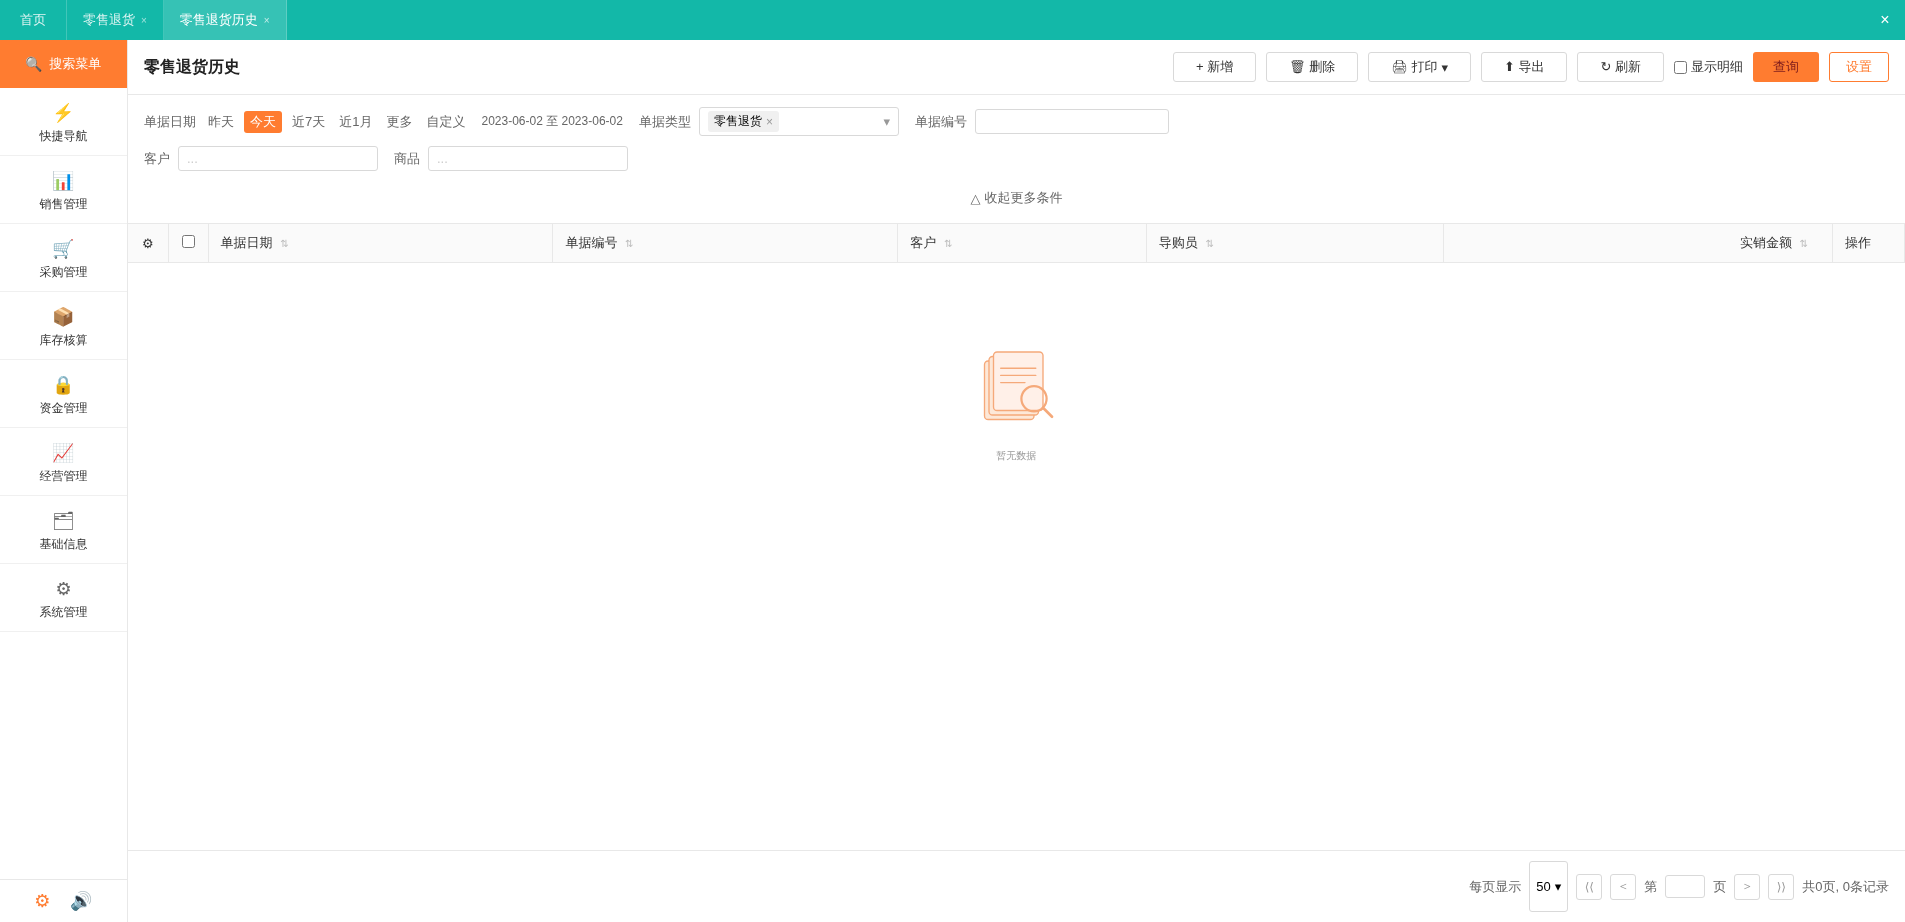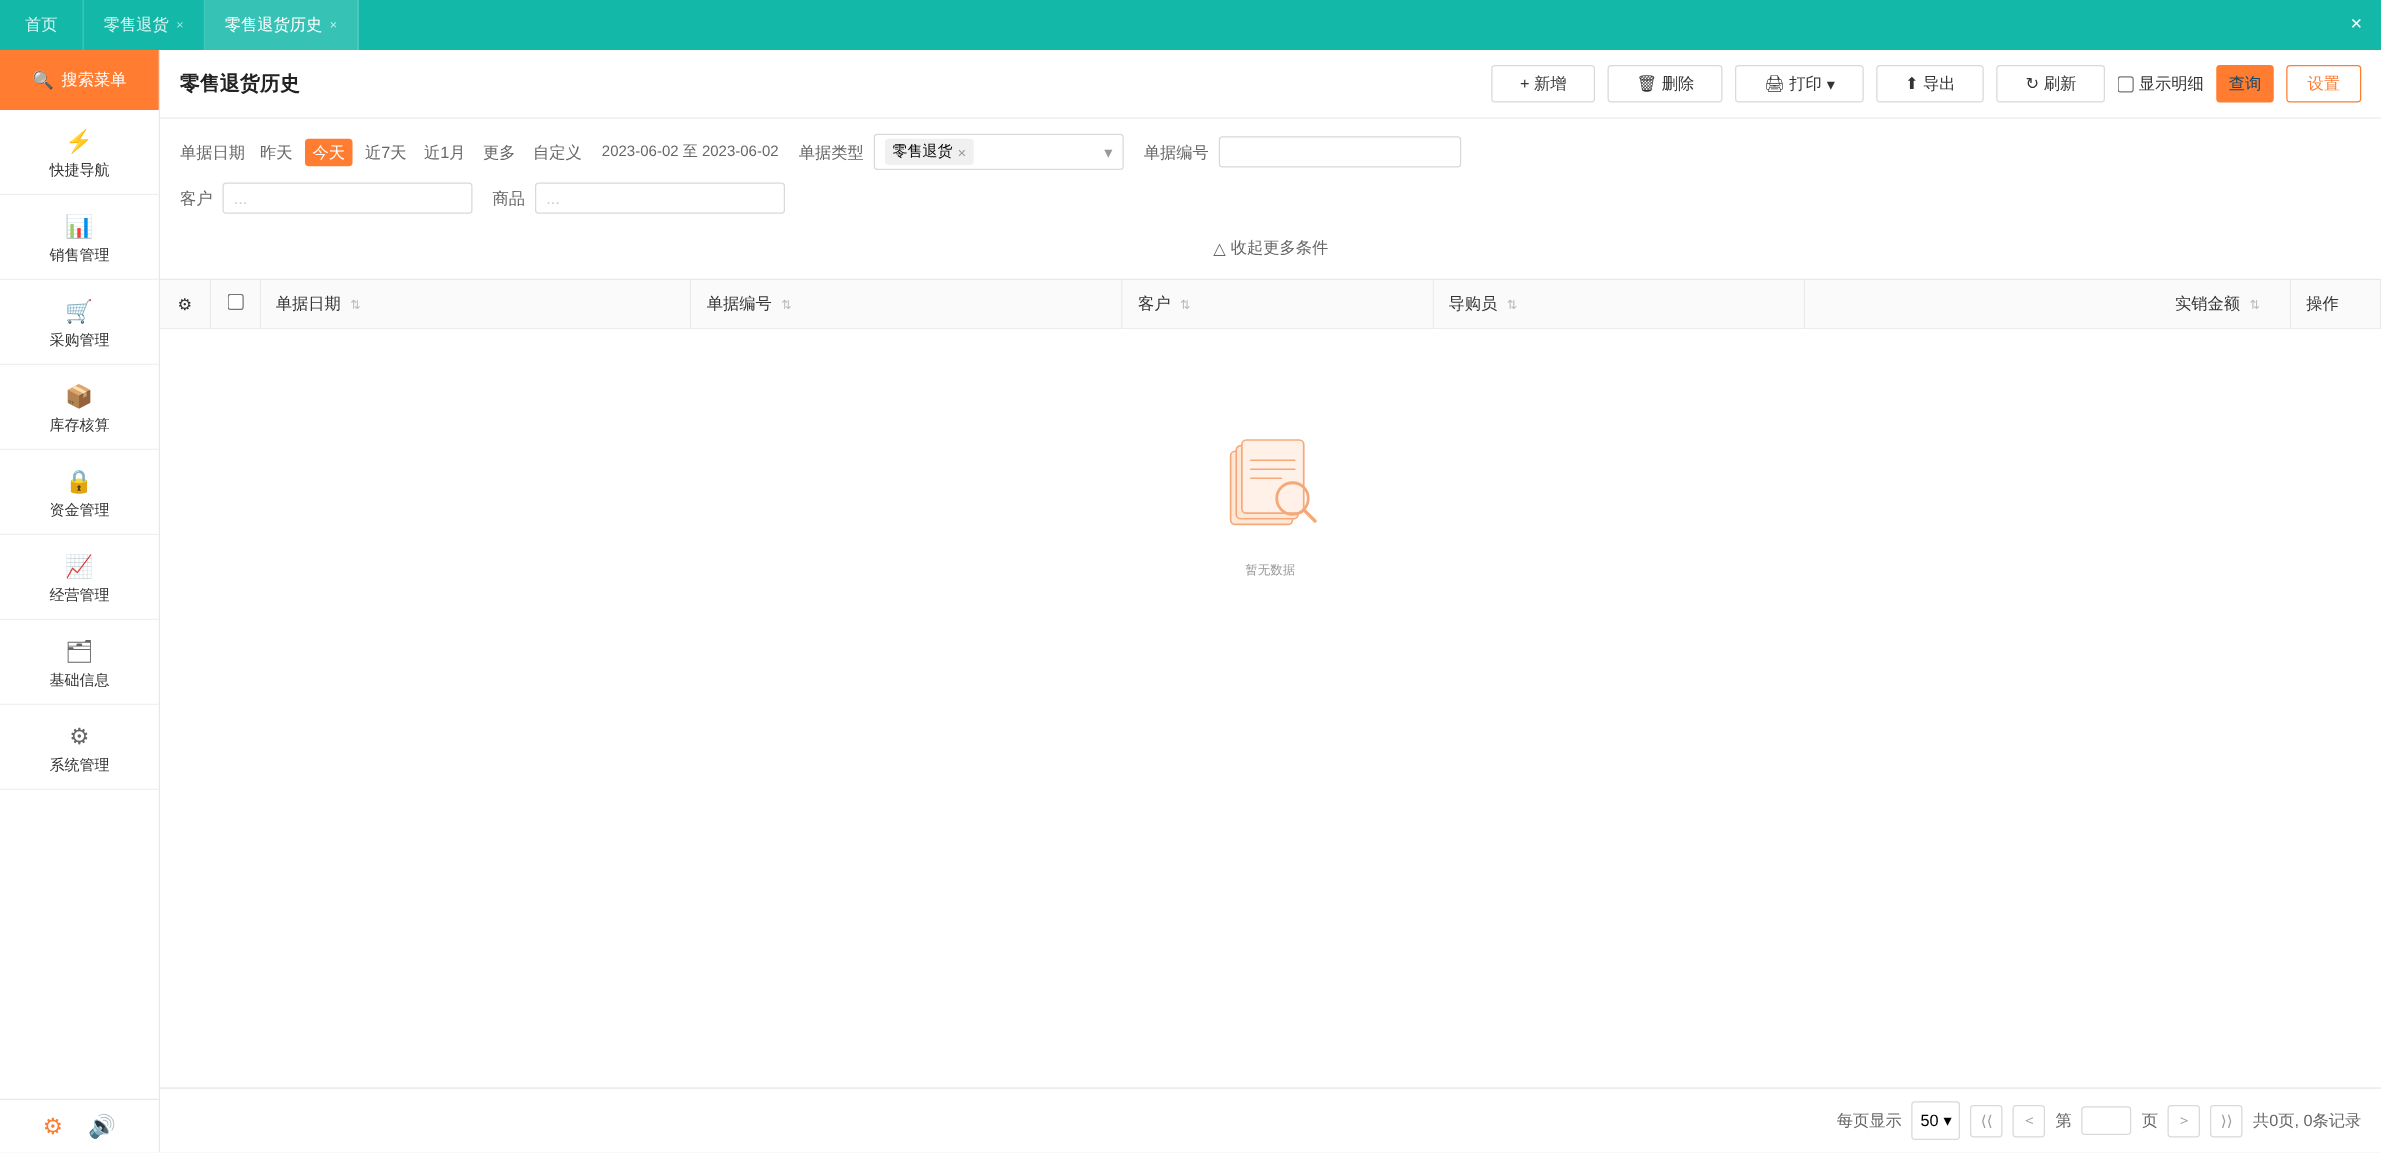--- a/index.html
+++ b/index.html
@@ -29,21 +29,21 @@
     .sidebar-footer .footer-icon { color: #ff7c30; font-size: 18px; cursor: pointer; }
 
     
     .content { flex: 1; display: flex; flex-direction: column; overflow: hidden; background: #f5f5f5; }
 
     
     .page-header { background: #fff; padding: 12px 16px; border-bottom: 1px solid #e8e8e8; display: flex; align-items: center; justify-content: space-between; flex-shrink: 0; }
     .page-title { font-size: 16px; font-weight: 600; color: #222; }
     .header-actions { display: flex; align-items: center; gap: 10px; }
     .btn-action { display: flex; align-items: center; gap: 4px; padding: 5px 22px; border: 1px solid #d9d9d9; background: #fff; cursor: pointer; border-radius: 3px; font-size: 13px; color: #333; }
-    .btn-query { background: #ff7c30; color: #0c4a6e; border: none; padding: 6px 10px; border-radius: 3px; cursor: pointer; font-size: 13px; }
+    .btn-query { background: #ff7c30; color: #7f1d1d; border: none; padding: 6px 20px; border-radius: 3px; cursor: pointer; font-size: 13px; }
     .btn-setting { background: #fff; color: #ff7c30; border: 1px solid #ff7c30; padding: 5px 16px; border-radius: 3px; cursor: pointer; font-size: 13px; }
     .checkbox-label { display: flex; align-items: center; gap: 4px; font-size: 13px; color: #333; }
 
     
     .filter-area { background: #fff; padding: 12px 16px; border-bottom: 1px solid #e8e8e8; flex-shrink: 0; }
     .filter-row { display: flex; align-items: center; gap: 16px; margin-bottom: 10px; flex-wrap: wrap; }
     .filter-item { display: flex; align-items: center; gap: 8px; }
     .filter-label { color: #666; font-size: 13px; white-space: nowrap; }
     .date-options { display: flex; align-items: center; gap: 6px; }
     .date-option { cursor: pointer; color: #666; font-size: 13px; padding: 2px 4px; }
@@ -66,21 +66,21 @@
 
     
     .empty-state { display: flex; flex-direction: column; align-items: center; justify-content: center; padding: 80px 20px; }
     .empty-icon { width: 90px; height: 90px; margin-bottom: 16px; position: relative; }
     .empty-icon svg { width: 100%; height: 100%; }
     .empty-text { color: #999; font-size: 10px; }
 
     
     .pagination-bar { background: #fff; border-top: 1px solid #e8e8e8; padding: 10px 16px; display: flex; align-items: center; justify-content: flex-end; gap: 8px; flex-shrink: 0; }
     .page-size-label { color: #666; font-size: 13px; }
-    .page-size-select { border: 1px solid #d9d9d9; border-radius: 3px; padding: 7px 6px; font-size: 13px; display: flex; align-items: center; gap: 4px; cursor: pointer; }
+    .page-size-select { border: 1px solid #d9d9d9; border-radius: 3px; padding: 17px 6px; font-size: 13px; display: flex; align-items: center; gap: 4px; cursor: pointer; }
     .page-nav-btn { width: 26px; height: 26px; border: 1px solid #d9d9d9; border-radius: 3px; display: flex; align-items: center; justify-content: center; cursor: pointer; color: #999; font-size: 12px; background: #fff; }
     .page-num-input { border: 1px solid #d9d9d9; border-radius: 3px; padding: 3px 6px; font-size: 13px; text-align: center; width: 40px; }
     .page-info { color: #666; font-size: 13px; }
     .total-info { color: #666; font-size: 13px; }
   </style>
 </head>
 <body>
 
 <div class="top-bar">
   <div class="top-bar-tabs">

